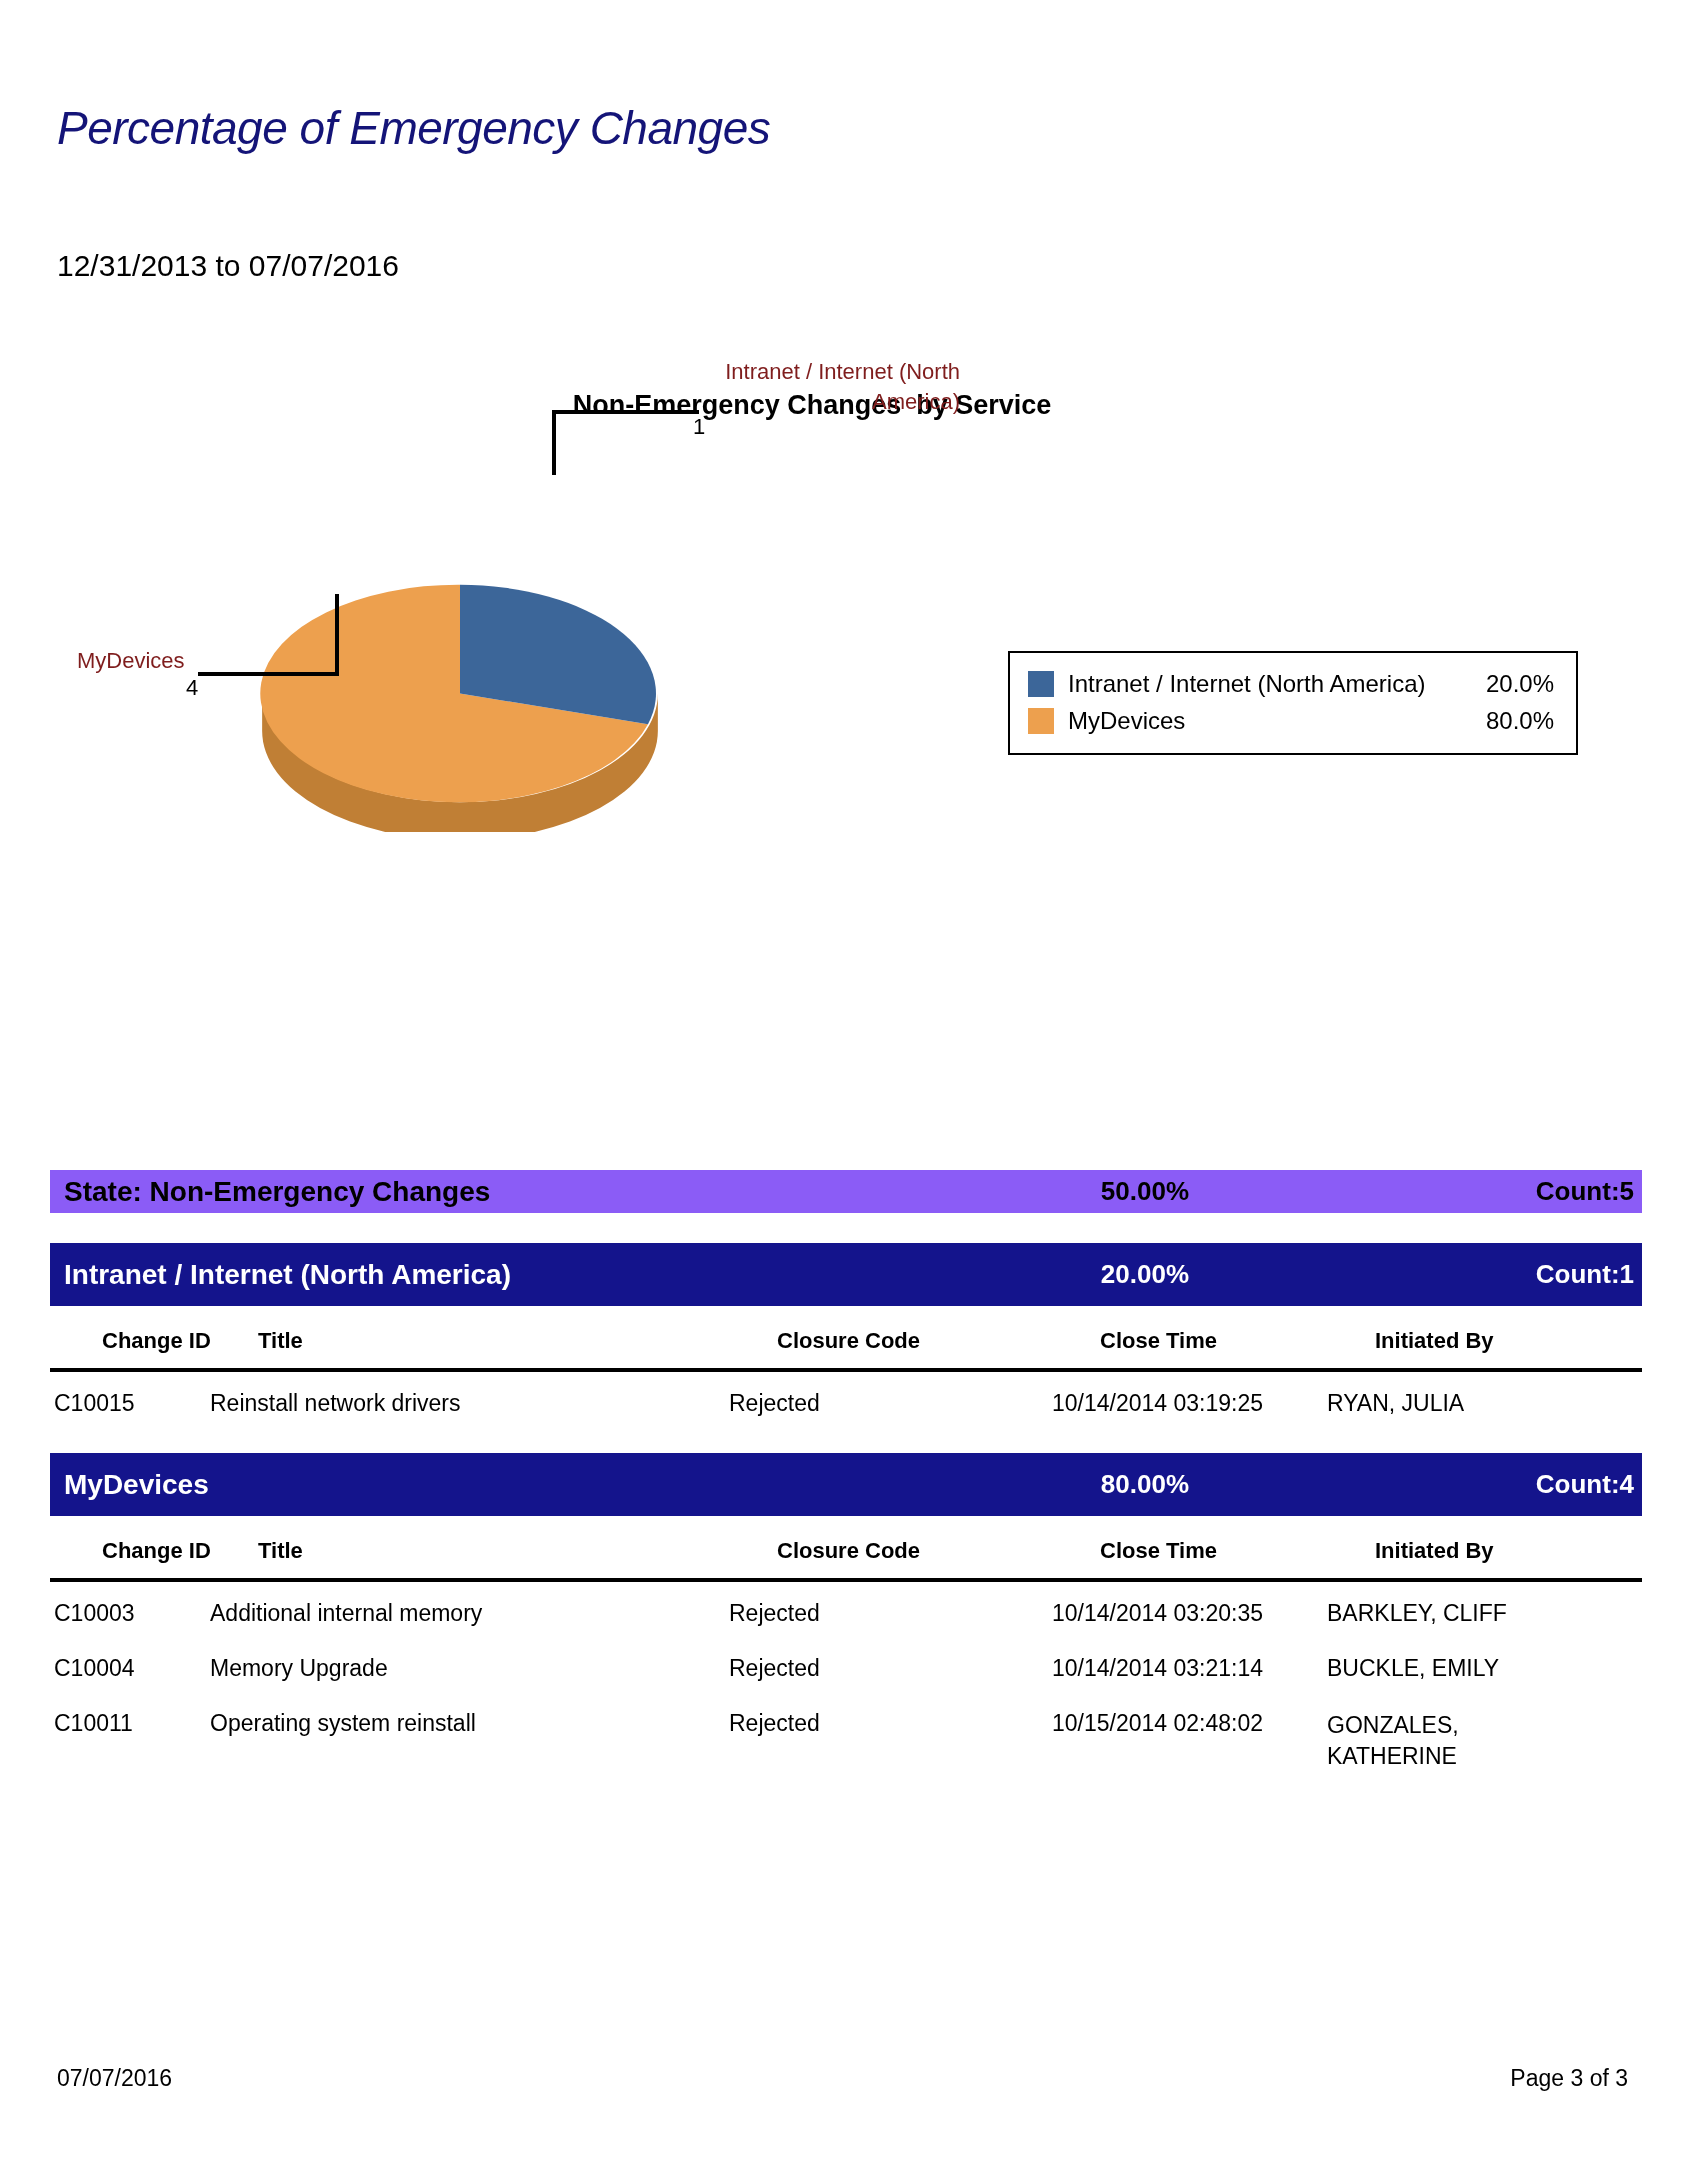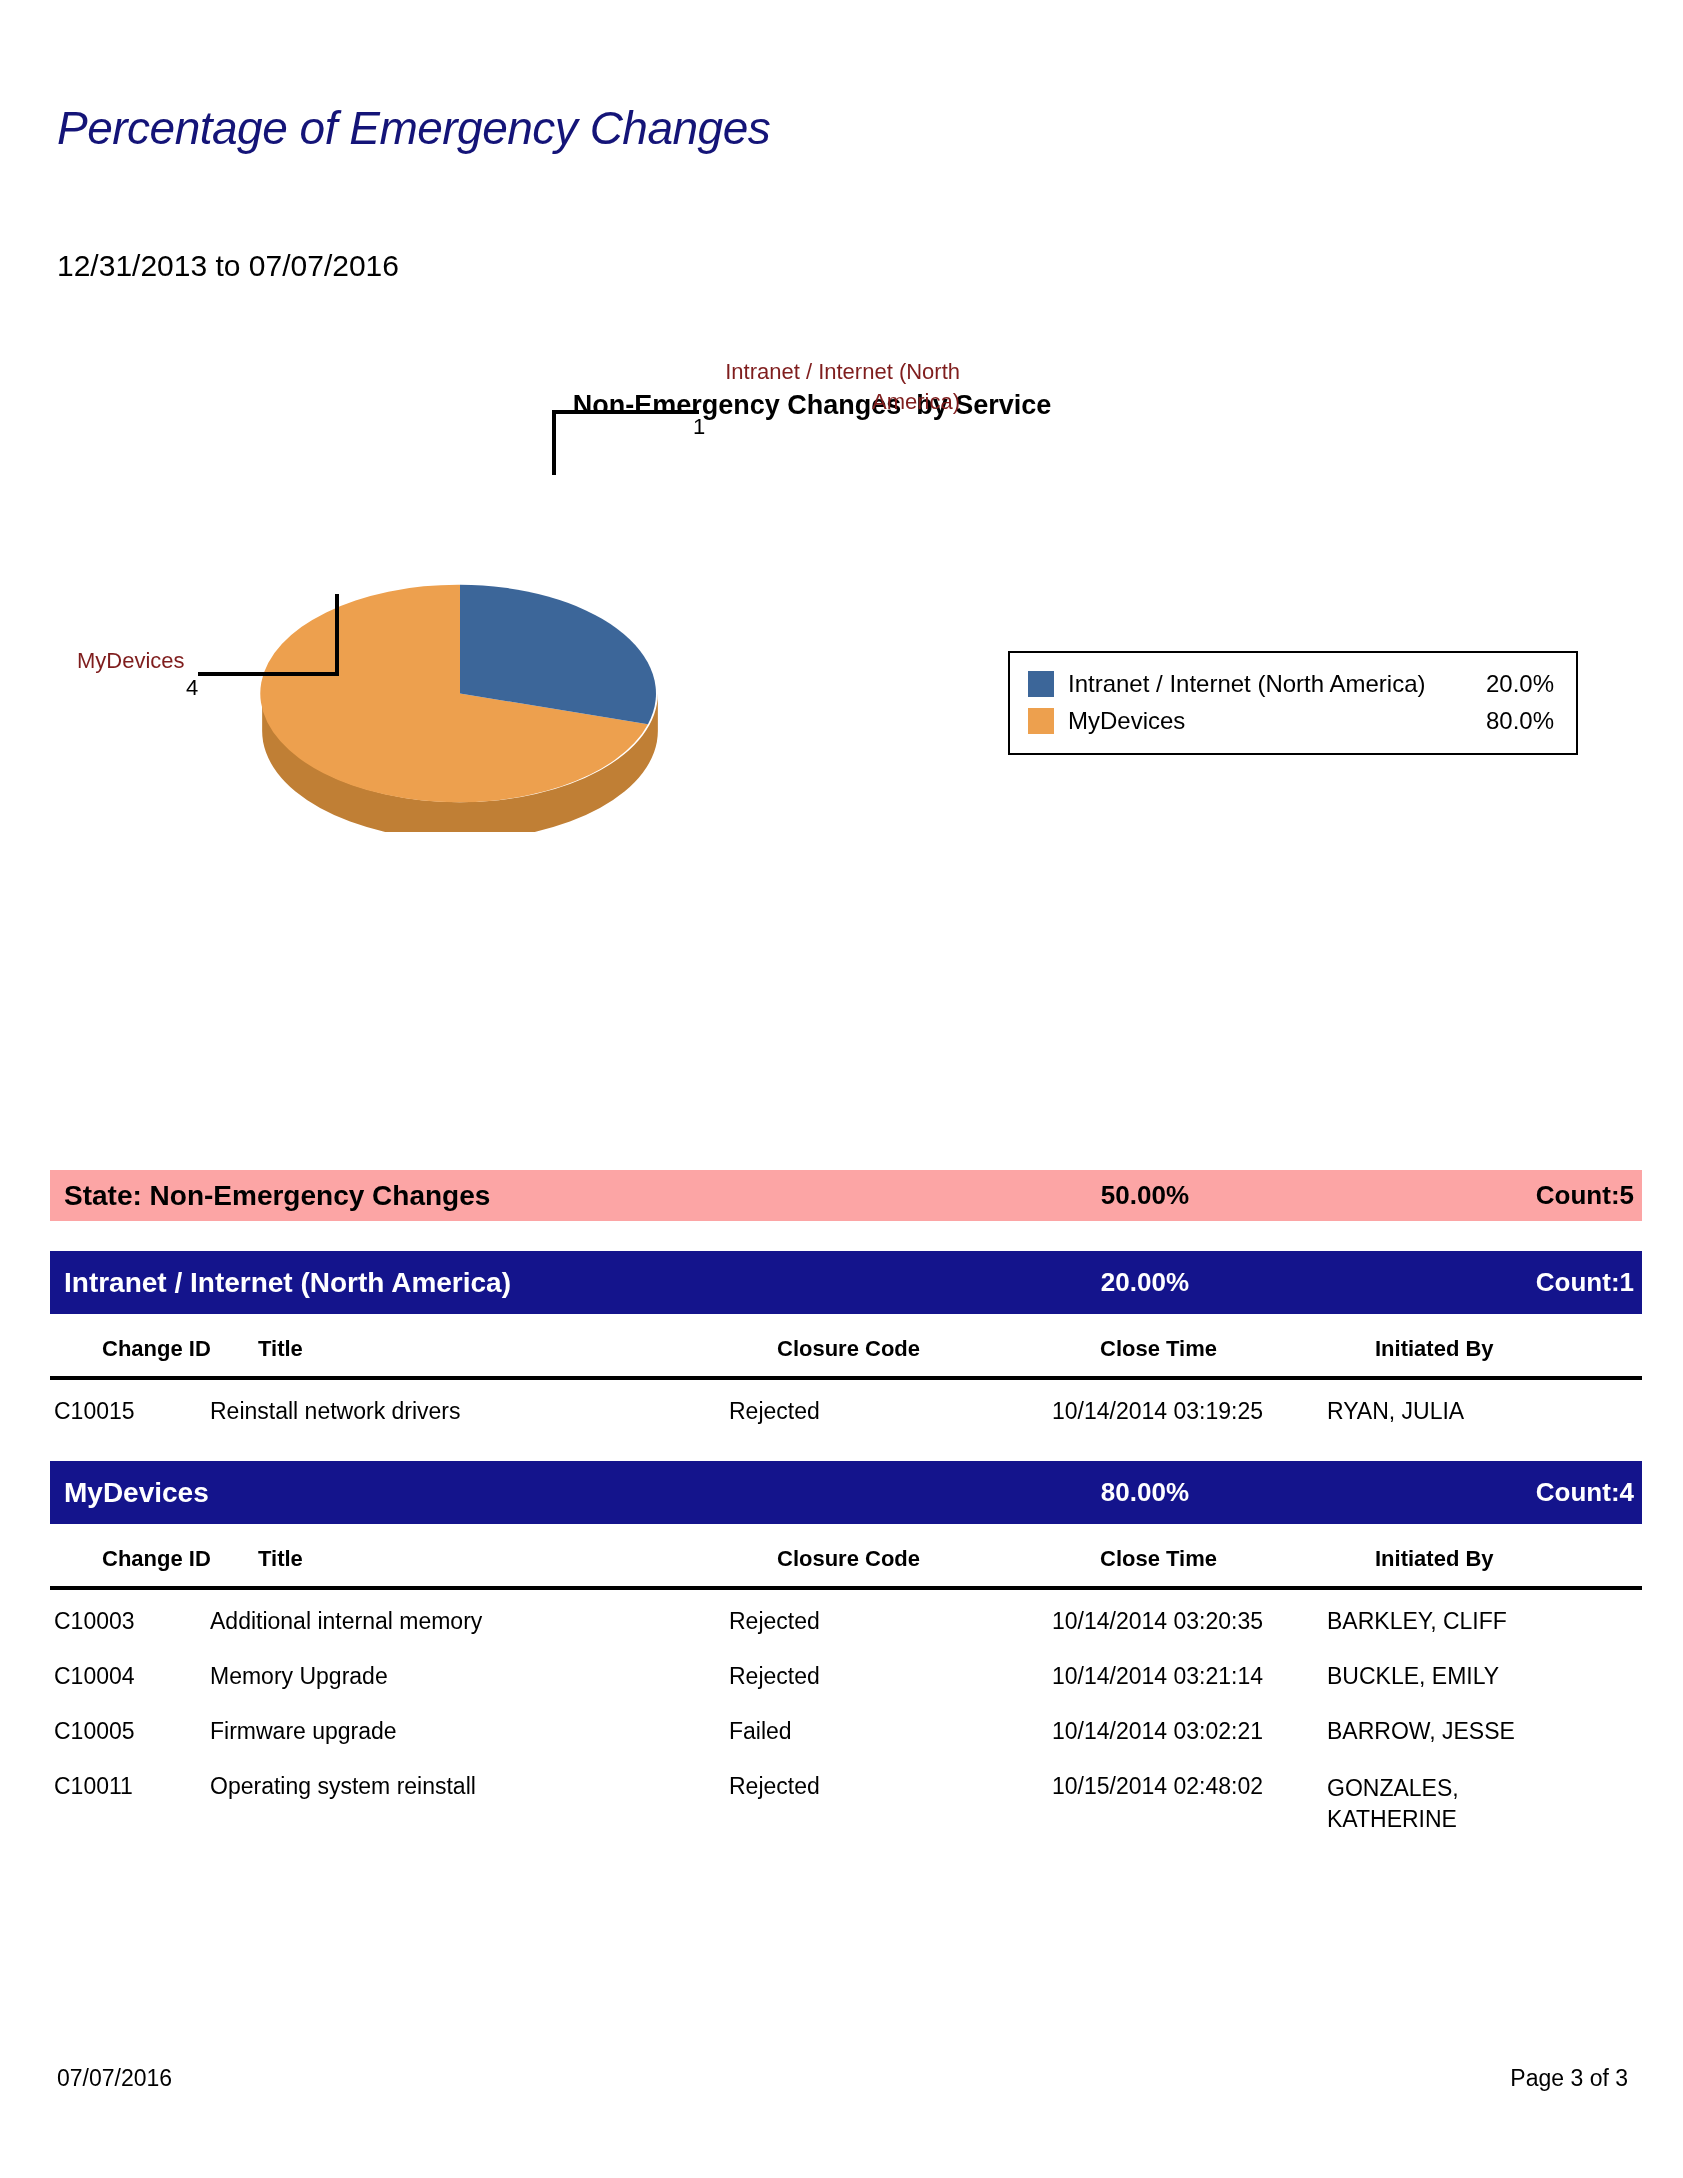--- a/index.html
+++ b/index.html
@@ -114,22 +114,22 @@
   }
 
   
   #table-block {
     position: absolute;
     left: 50px;
     top: 1170px;
     width: 1592px;
   }
   .group-band {
-    height: 51px;
-    background: #fca5a5;
+    height: 43px;
+    background: #8b5cf6;
     display: flex;
     align-items: center;
     position: relative;
   }
   .group-band.service {
     background: #14148c;
     color: #ffffff;
     height: 63px;
   }
   .band-title {
@@ -305,27 +305,20 @@
     <span class="c-by">BARKLEY, CLIFF</span>
   </div>
   <div class="row">
     <span class="c-id">C10004</span>
     <span class="c-title">Memory Upgrade</span>
     <span class="c-code">Rejected</span>
     <span class="c-time">10/14/2014  03:21:14</span>
     <span class="c-by">BUCKLE, EMILY</span>
   </div>
   <div class="row">
-    <span class="c-id">C10005</span>
-    <span class="c-title">Firmware upgrade</span>
-    <span class="c-code">Failed</span>
-    <span class="c-time">10/14/2014  03:02:21</span>
-    <span class="c-by">BARROW, JESSE</span>
-  </div>
-  <div class="row">
     <span class="c-id">C10011</span>
     <span class="c-title">Operating system reinstall</span>
     <span class="c-code">Rejected</span>
     <span class="c-time">10/15/2014  02:48:02</span>
     <span class="c-by wrap">GONZALES, KATHERINE</span>
   </div>
 
 </div>
 
 <div id="footer-date">07/07/2016</div>

